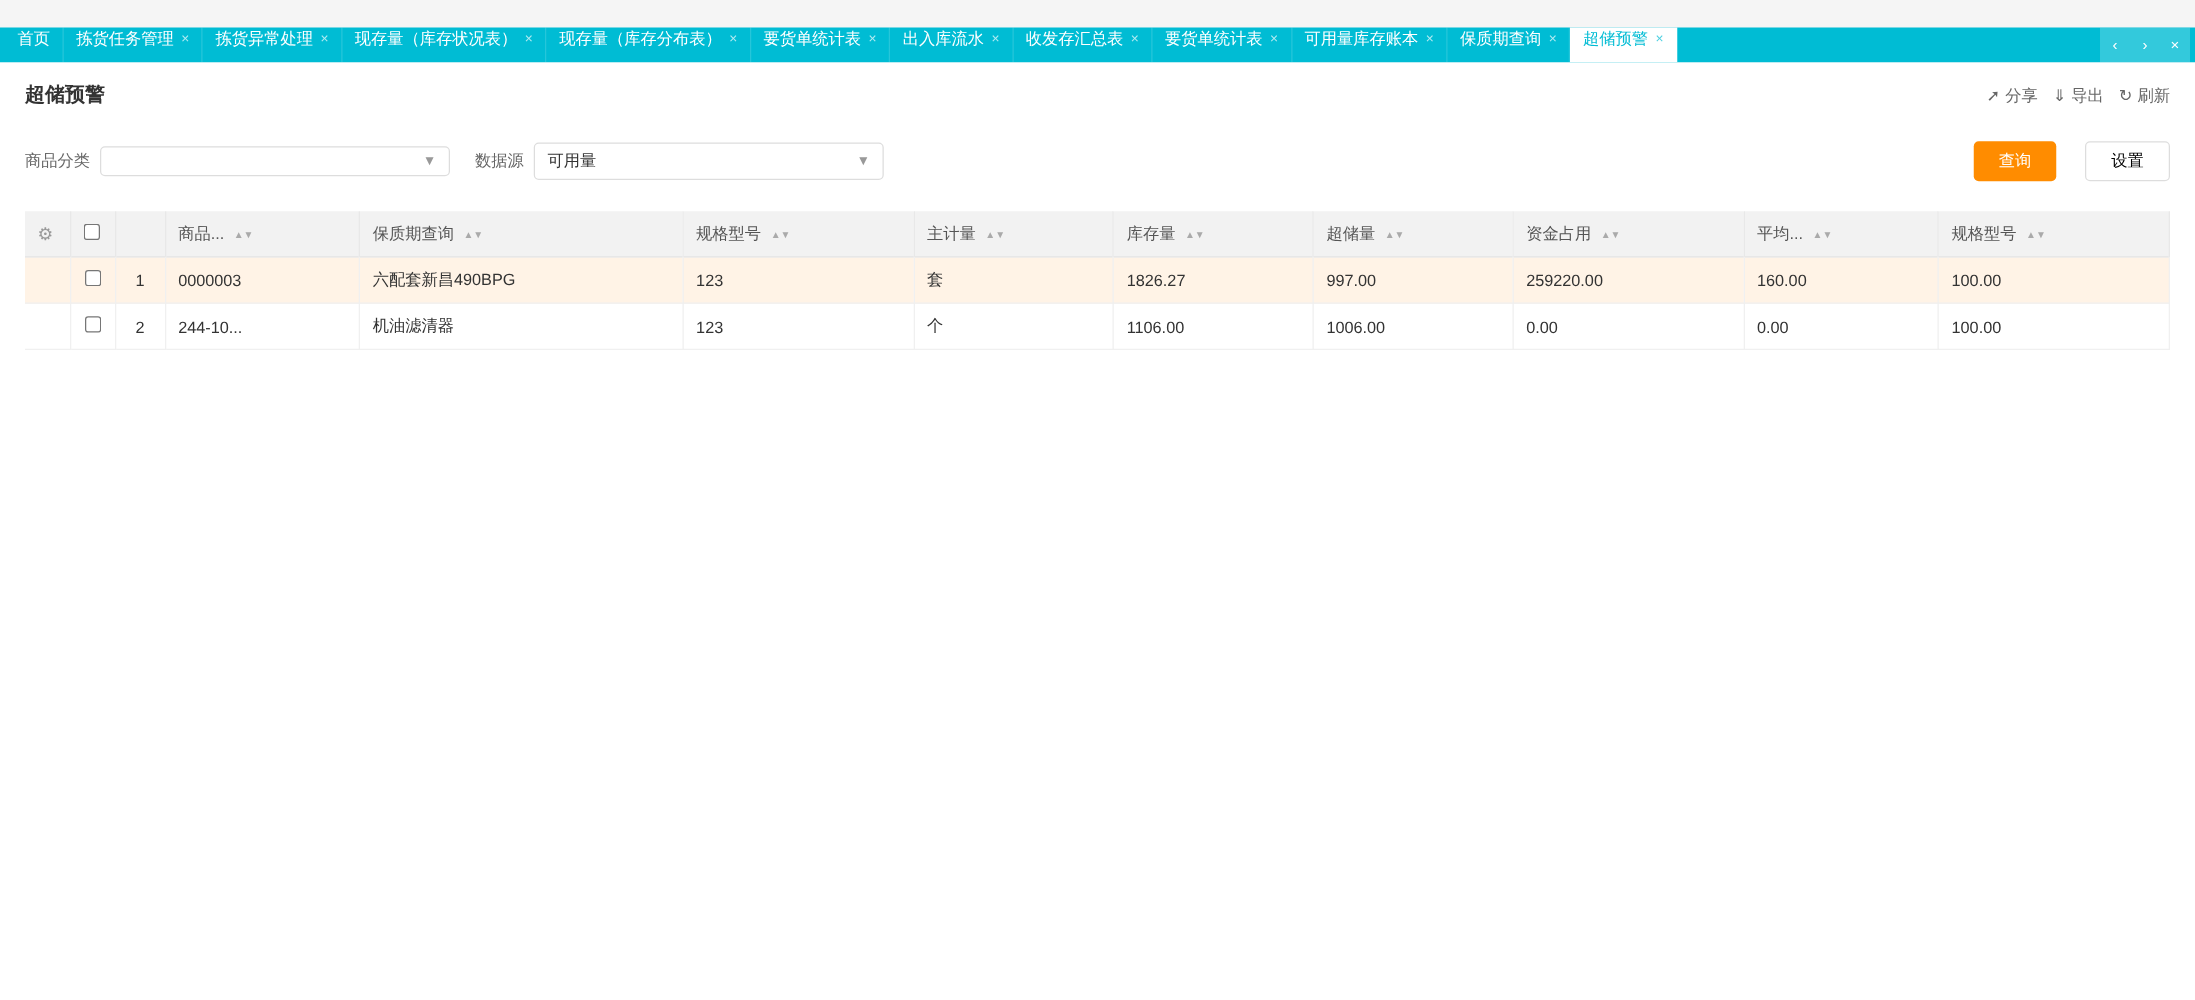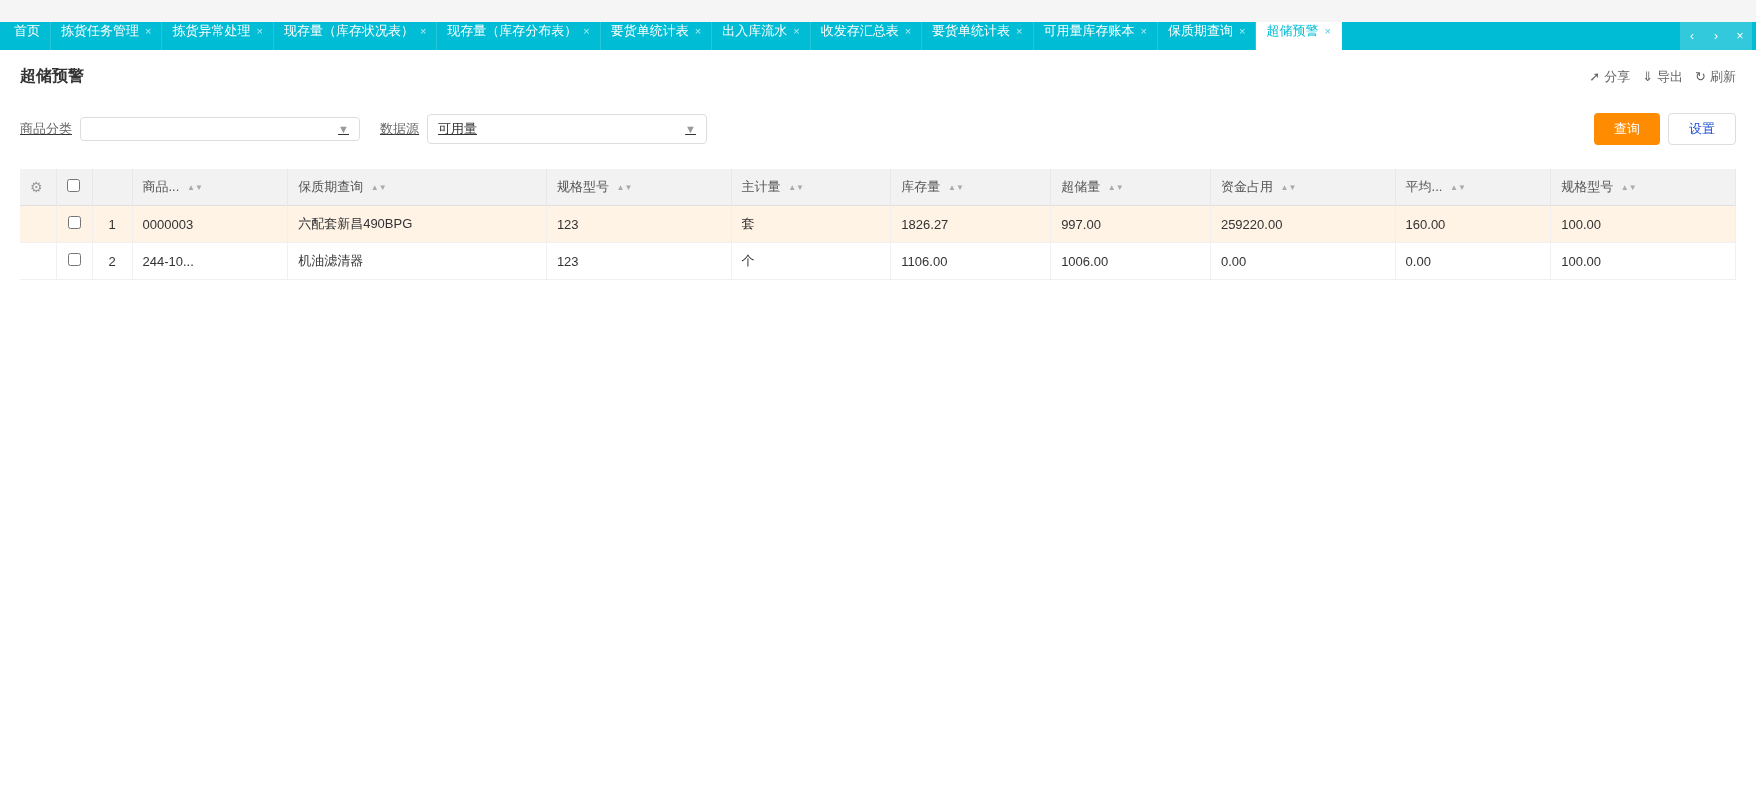--- a/index.html
+++ b/index.html
@@ -87,21 +87,20 @@
       display: flex;
       align-items: center;
       gap: 20px;
       margin-bottom: 14px;
       padding: 10px 0;
     }
     .filter-group {
       display: flex;
       align-items: center;
       gap: 8px;
-      text-decoration: underline;
     }
     .filter-label {
       color: #666;
       font-size: 13px;
       white-space: nowrap;
     }
     .filter-select {
       display: flex;
       align-items: center;
       border: 1px solid #ddd;
@@ -112,34 +111,34 @@
       min-width: 280px;
       justify-content: space-between;
       font-size: 13px;
       color: #333;
     }
     .filter-select .arrow { color: #999; font-size: 11px; margin-left: 8px; }
 
     .filter-buttons {
       margin-left: auto;
       display: flex;
-      gap: 8px;
+      gap: 23px;
     }
     .btn-query {
       background: #ff8c00;
       color: #fff;
       border: none;
       border-radius: 4px;
       padding: 6px 20px;
       cursor: pointer;
       font-size: 13px;
     }
     .btn-settings {
       background: #fff;
-      color: #1d4ed8;
+      color: #000000;
       border: 1px solid #ddd;
       border-radius: 4px;
       padding: 6px 20px;
       cursor: pointer;
       font-size: 13px;
     }
 
     
     .data-table {
       width: 100%;

